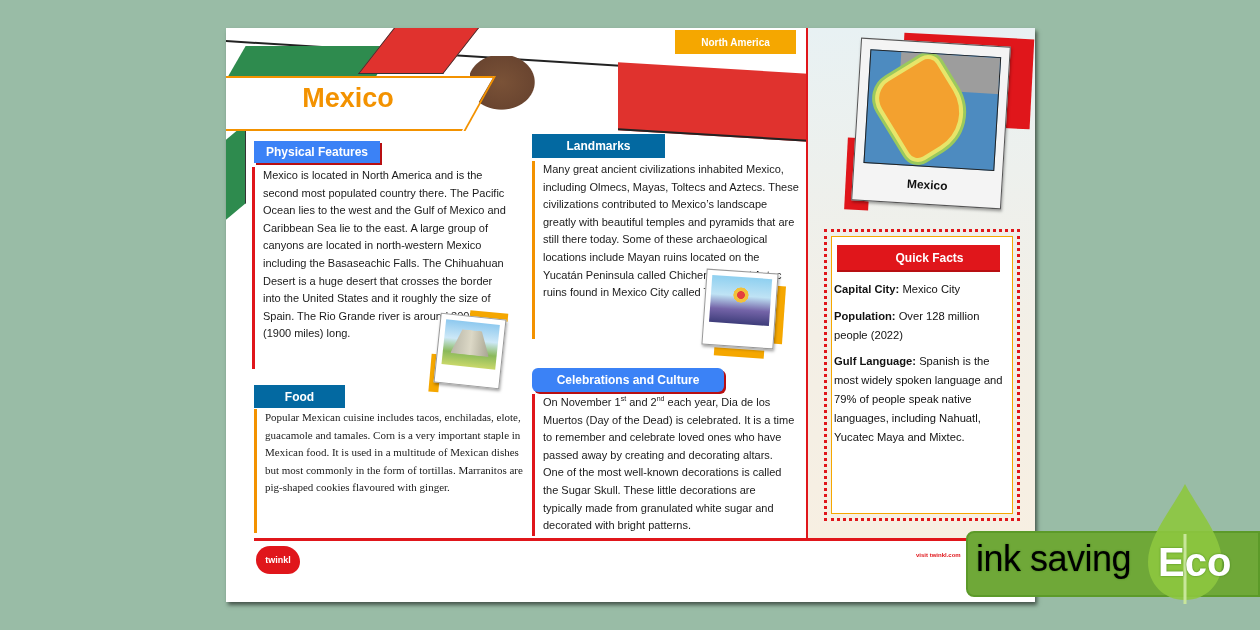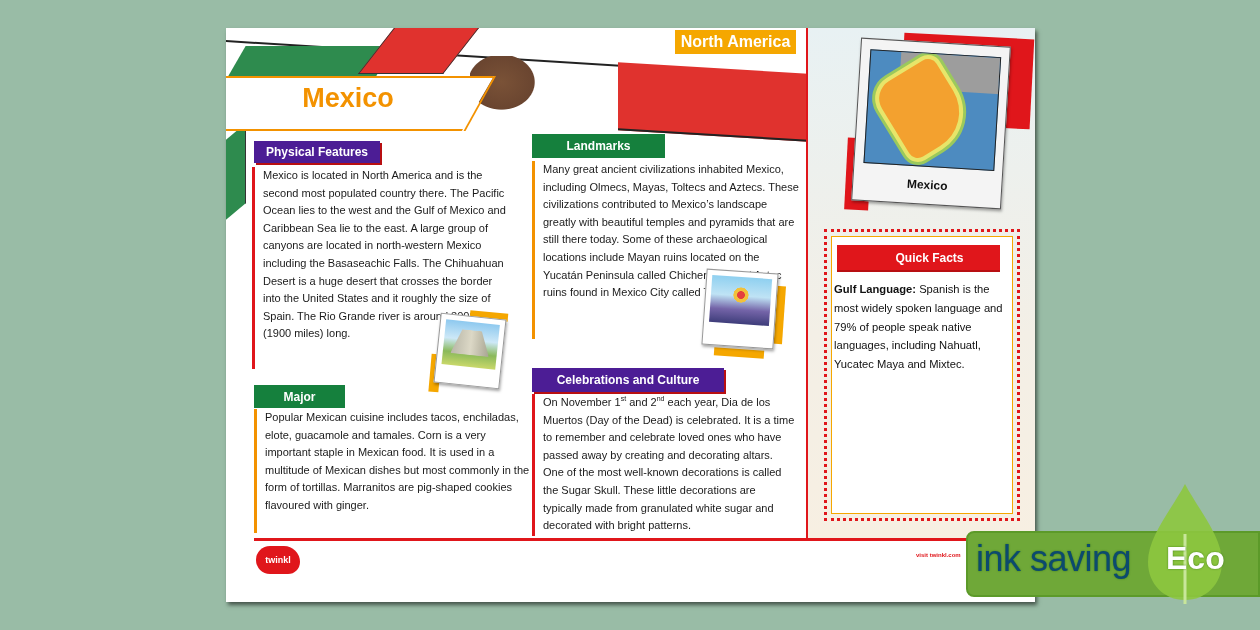--- a/index.html
+++ b/index.html
@@ -27,31 +27,31 @@
       clip-path: polygon(0 0, 100% 0, 88% 100%, 0 100%);
     }
     .title-edge { position: absolute; left: 236px; top: 48px; width: 34px; height: 55px; border-right: 2px solid #f39200; transform: skewX(-29deg); transform-origin: top left; }
     .title-text {
       position: absolute; left: 0; top: 55px; width: 244px; text-align: center;
       font-family: "Liberation Sans", sans-serif; font-weight: bold; font-size: 27px; color: #f39200;
     }
 
     .region-tag {
       position: absolute; left: 449px; top: 2px; width: 121px; height: 24px;
-      background: #f5a700; color: #fff; font-weight: bold; font-size: 16px;
+      background: #f5a700; color: #fff; font-weight: bold; font-size: 10px;
       display: flex; align-items: center; justify-content: center;
       font-family: "Liberation Sans", sans-serif;
     }
     .sec-head {
       position: absolute; height: 22px; color: #fff; font-weight: bold; font-size: 12px;
       display: flex; align-items: center; justify-content: center;
       font-family: "Liberation Sans", sans-serif;
     }
-    .sec-head.red { background: #4c1d95; box-shadow: 2px 2px 0 #b80f12; }
-    .sec-head.orange { background: #15803d; }
+    .sec-head.red { background: #3b82f6; box-shadow: 2px 2px 0 #b80f12; }
+    .sec-head.orange { background: #0369a1; }
     .sec-body {
       position: absolute; font-family: "Liberation Sans", sans-serif; font-size: 11px;
       line-height: 17.6px; color: #1a1a1a; padding-left: 8px;
     }
     .sec-body.red-rule { border-left: 3px solid #e0161b; }
     .sec-body.orange-rule { border-left: 3px solid #f39200; }
     sup { font-size: 7px; line-height: 0; }
 
     
     .photo { position: absolute; background: #fff; border: 1px solid #999; box-shadow: 1px 2px 3px rgba(0,0,0,0.35); padding: 5px 5px 18px 5px; }
@@ -88,23 +88,23 @@
     
     .footer-line { position: absolute; left: 28px; top: 510px; width: 781px; height: 3px; background: #e0161b; }
     .logo { position: absolute; left: 30px; top: 518px; width: 44px; height: 28px; background: #e0161b; border-radius: 14px 16px 12px 14px; color: #fff; font-family: "Liberation Sans", sans-serif; font-weight: bold; font-size: 9px; display: flex; align-items: center; justify-content: center; }
     .visit { position: absolute; left: 690px; top: 524px; font-family: "Liberation Sans", sans-serif; font-weight: bold; font-size: 6px; color: #e0161b; }
 
     
     .eco-badge {
       position: absolute; left: 966px; top: 531px; width: 294px; height: 66px;
       background: #6fa838; border-radius: 8px 0 0 8px; border: 2px solid #5c9a29;
     }
-    .eco-text { position: absolute; left: 976px; top: 538px; font-family: "Liberation Sans", sans-serif; font-size: 36px; color: #0c4a6e; letter-spacing: -0.5px; text-shadow: 0 0 2px #3d7a16; }
+    .eco-text { position: absolute; left: 976px; top: 538px; font-family: "Liberation Sans", sans-serif; font-size: 36px; color: #000000; letter-spacing: -0.5px; text-shadow: 0 0 2px #3d7a16; }
     .eco-drop { position: absolute; left: 1148px; top: 484px; width: 74px; height: 120px; }
-    .eco-label { position: absolute; left: 1158px; top: 540px; font-family: "Liberation Sans", sans-serif; font-weight: bold; font-size: 32px; color: #fff; text-shadow: 0 0 2px #3d7a16; margin-left: 8px; }
+    .eco-label { position: absolute; left: 1158px; top: 540px; font-family: "Liberation Sans", sans-serif; font-weight: bold; font-size: 40px; color: #fff; text-shadow: 0 0 2px #3d7a16; }
   </style>
 </head>
 <body>
 
 <div class="sheet">
 
   <div class="flag-band-line"></div>
   <div class="flag-green"></div>
   <div class="flag-red-top"></div>
   <div class="flag-red-right"></div>
@@ -132,46 +132,48 @@
   <div class="sec-body orange-rule" style="left:306px; top:133px; width:268px; height:178px;">
     <span>Many great ancient civilizations inhabited Mexico, including Olmecs, Mayas, Toltecs and Aztecs. These civilizations contributed to Mexico’s landscape greatly with beautiful temples and pyramids that are still there today. Some of these archaeological locations include Mayan ruins located on the Yucatán Peninsula called Chichen Itza and Aztec ruins found in Mexico City called Tenochtitlan.</span>
   </div>
 
   <div class="orange-tab" style="left:548px; top:258px; width:10px; height:58px; transform:rotate(4deg);"></div>
   <div class="orange-tab" style="left:488px; top:321px; width:50px; height:8px; transform:rotate(4deg);"></div>
   <div class="photo" style="left:478px; top:243px; width:72px; height:76px; transform:rotate(4deg); padding-bottom:22px;">
     <div class="photo-inner dotd-img"></div>
   </div>
 
-  <div class="sec-head orange" style="left:28px; top:357px; width:91px; height:23px;">Major</div>
-  <div class="sec-body orange-rule" style="left:28px; top:381px; width:278px; height:124px;">
+  <div class="sec-head orange" style="left:28px; top:357px; width:91px; height:23px;">Food</div>
+  <div class="sec-body orange-rule" style="left:28px; top:381px; width:278px; height:124px;font-family:Liberation Serif, serif;">
     <span>Popular Mexican cuisine includes tacos, enchiladas, elote, guacamole and tamales. Corn is a very important staple in Mexican food. It is used in a multitude of Mexican dishes but most commonly in the form of tortillas. Marranitos are pig-shaped cookies flavoured with ginger.</span>
   </div>
 
-  <div class="sec-head red" style="left:306px; top:340px; width:192px; height:24px;">Celebrations and Culture</div>
+  <div class="sec-head red" style="left:306px; top:340px; width:192px; height:24px;border-radius:6px;">Celebrations and Culture</div>
   <div class="sec-body red-rule" style="left:306px; top:366px; width:264px; height:142px;">
     <span>On November 1</span><sup>st</sup><span> and 2</span><sup>nd</sup><span> each year, Dia de los Muertos (Day of the Dead) is celebrated. It is a time to remember and celebrate loved ones who have passed away by creating and decorating altars. One of the most well-known decorations is called the Sugar Skull. These little decorations are typically made from granulated white sugar and decorated with bright patterns.</span>
   </div>
 
   <div class="right-panel"></div>
   <div class="right-red-1"></div>
   <div class="right-red-2"></div>
   <div class="map-photo">
     <div class="map-img">
       <div class="map-land1"></div>
       <div class="map-land2"></div>
     </div>
     <div class="map-caption">Mexico</div>
   </div>
 
   <div class="qf-frame">
     <div class="qf-box"></div>
   </div>
   <div class="qf-head">Quick Facts</div>
   <div class="qf-body">
+    <div class="qf-item"><b>Capital City:</b><span> Mexico City</span></div>
+    <div class="qf-item"><b>Population:</b><span> Over 128 million people (2022)</span></div>
     <div class="qf-item"><b>Gulf Language:</b><span> Spanish is the most widely spoken language and 79% of people speak native languages, including Nahuatl, Yucatec Maya and Mixtec.</span></div>
   </div>
 
   <div class="footer-line"></div>
   <div class="logo">twinkl</div>
   <div class="visit">visit twinkl.com</div>
 </div>
 
 <div class="eco-badge"></div>
 <svg class="eco-drop" viewBox="0 0 74 120">

